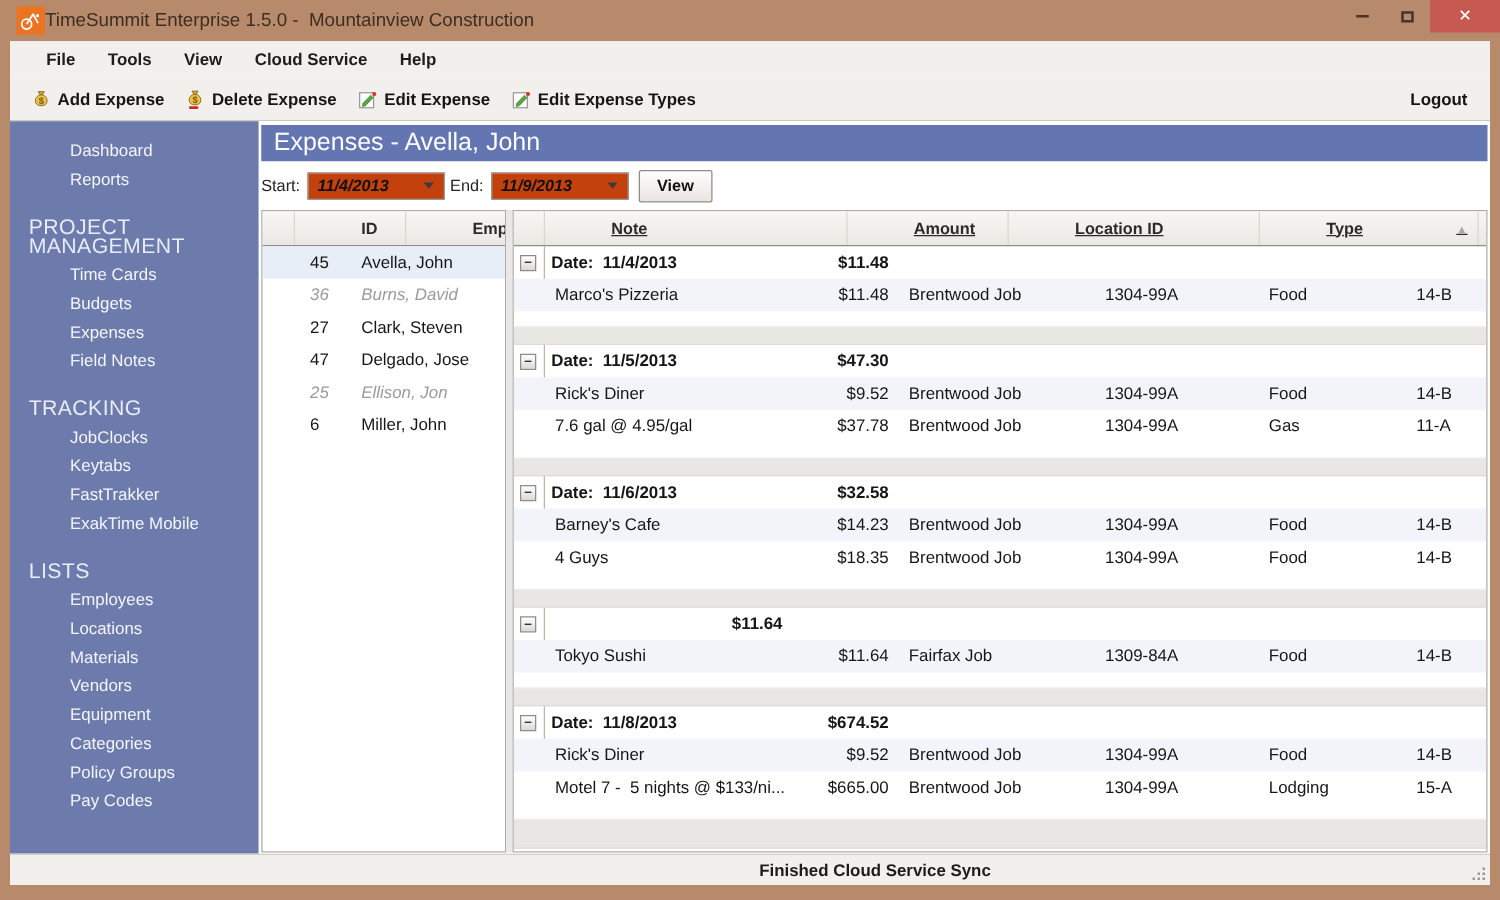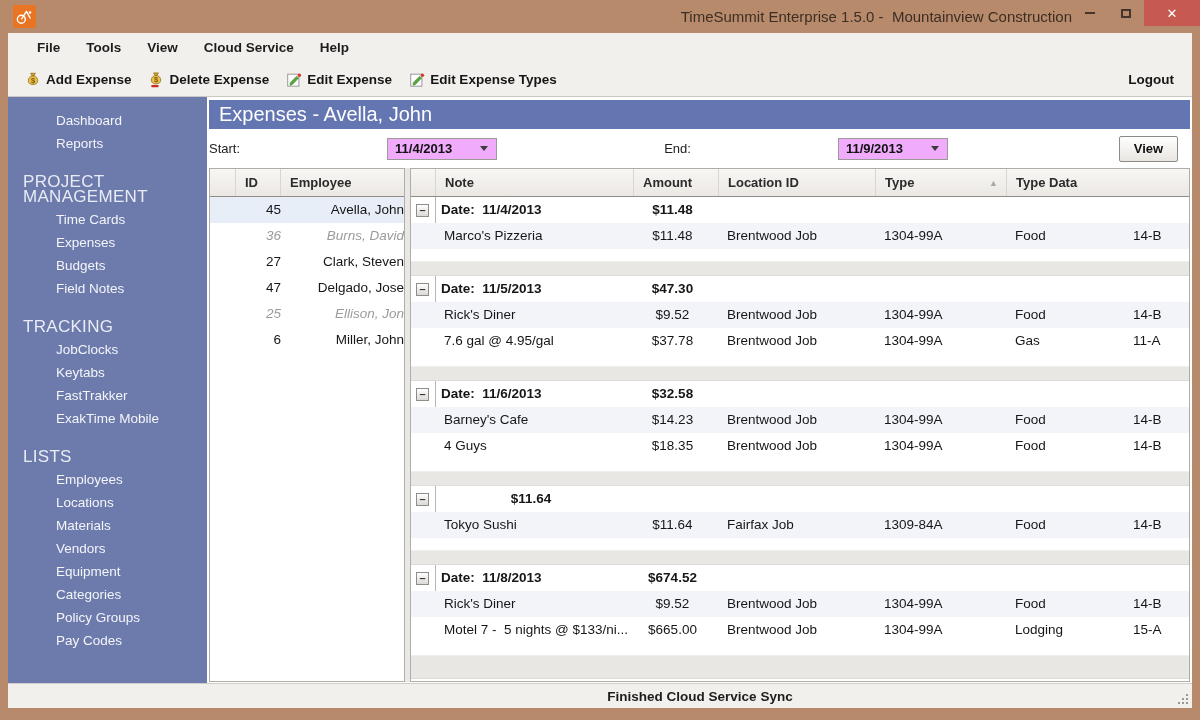--- a/index.html
+++ b/index.html
@@ -7,21 +7,21 @@
     width:1200px;height:720px;position:relative;
     background:#b78a6b;
     font-family:"Liberation Sans","DejaVu Sans",sans-serif;
     -webkit-font-smoothing:antialiased;
   }
   
   .titlebar{height:33px;display:flex;align-items:stretch;}
   .app-icon{width:23px;height:23px;margin:5px 0 0 13px;background:#e87424;border-radius:2px;
     display:flex;align-items:center;justify-content:center;flex:0 0 auto;}
   .app-icon svg{display:block;}
-  .title{flex:1;color:#3d2e23;font-size:15px;text-align:right;line-height:33px;white-space:pre;
+  .title{flex:1;color:#3d2e23;font-size:15px;text-align:left;line-height:33px;white-space:pre;
     overflow:hidden;}
   .win-controls{display:flex;align-items:flex-start;flex:0 0 auto;}
   .win-btn{width:36px;height:26px;display:flex;align-items:center;justify-content:center;cursor:default;}
   .win-btn .min-glyph{width:10px;height:2px;background:#46332a;display:block;}
   .win-btn .max-glyph{width:10px;height:9px;border:2px solid #46332a;display:block;box-sizing:border-box;}
   .win-btn.close{width:56px;background:#c75a50;color:#fff;font-size:13px;font-weight:bold;}
   
   .frame{position:absolute;left:8px;right:8px;top:33px;bottom:12px;background:#fff;
     display:flex;flex-direction:column;}
   
@@ -37,59 +37,59 @@
   
   .appbody{flex:1;display:flex;min-height:0;}
   
   .sidebar{width:199px;flex:0 0 auto;background:#6c7aac;color:#f3f4f8;padding-top:12px;box-sizing:border-box;overflow:hidden;}
   .side-item{padding:4px 0 4px 48px;font-size:13.5px;line-height:15px;color:#f4f5f9;}
   .side-header{margin-top:15px;padding:4px 0 4px 15px;font-size:17px;line-height:15px;color:#e9ecf4;letter-spacing:.3px;}
   
   .main{flex:1;background:#fff;display:flex;flex-direction:column;min-width:0;padding:0 2px;}
   .page-header{height:29px;margin-top:3px;background:#6476b2;color:#fdfdfe;font-size:20px;
     line-height:29px;padding-left:10px;flex:0 0 auto;}
-  .filter-row{height:39px;display:flex;align-items:center;justify-content:space-between;
+  .filter-row{height:39px;display:flex;align-items:center;justify-content:flex-start;
     padding-right:12px;flex:0 0 auto;font-size:13px;color:#222;}
   .filter-label{margin-right:6px;}
-  .combo{width:110px;height:22px;border:1px solid #9c9a96;background:#f0abfc;display:flex;
-    align-items:center;box-sizing:border-box;margin-right:26px;}
+  .combo{width:110px;height:22px;border:1px solid #9c9a96;background:#c2410c;display:flex;
+    align-items:center;box-sizing:border-box;margin-right:4px;font-style:italic;}
   .combo .combo-value{flex:1;padding-left:7px;font-size:13px;font-weight:600;color:#111;}
   .combo .combo-arrow{width:0;height:0;border-left:4px solid transparent;border-right:4px solid transparent;
     border-top:5px solid #3c3c3c;margin-right:8px;}
   .view-btn{width:57px;height:24px;border:1px solid #8e8b86;border-radius:2px;
     background:linear-gradient(#fefefe,#e9e6e1);font-size:13px;font-weight:600;color:#111;
     display:flex;align-items:center;justify-content:center;margin-left:4px;}
   
   .grids{flex:1;display:flex;min-height:0;padding-bottom:1px;}
   .grid{border:1px solid #b0ada9;background:#fff;box-sizing:border-box;overflow:hidden;}
   .grid-left{width:196px;flex:0 0 auto;}
   .grid-gap{width:5px;flex:0 0 auto;background:#eae8e5;}
   .grid-right{flex:1;min-width:0;}
   .grid-header{display:grid;height:27px;background:linear-gradient(#f8f6f3,#ebe8e4);
-    border-bottom:1px solid #8f8d89;font-weight:bold;font-size:13px;color:#2b2b2b;}
+    border-bottom:1px solid #8f8d89;font-weight:bold;font-size:13px;color:#2b2b2b;gap:44px;}
   .grid-left .grid-header{grid-template-columns:26px 45px 1fr;}
-  .grid-right .grid-header{grid-template-columns:25px 198px 85px 157px 131px 118px 1fr;}
+  .grid-right .grid-header{grid-template-columns:25px 198px 85px 157px 131px 118px 1fr;text-decoration:underline;}
   .grid-header .cell{line-height:26px;padding-left:9px;border-right:1px solid #d9d6d2;
     box-sizing:border-box;white-space:pre;overflow:hidden;display:flex;align-items:center;}
   .grid-header .cell:last-child{border-right:none;}
   .grid-header .cell.ind{padding-left:0;}
   .sort-arrow{margin-left:auto;margin-right:8px;font-size:9px;color:#a9a6aa;font-weight:normal;}
   
   .emp-row{display:grid;grid-template-columns:26px 45px 1fr;height:26px;font-size:13.5px;color:#161616;}
-  .emp-row .cell{line-height:26px;white-space:pre;overflow:hidden;text-align:right;}
+  .emp-row .cell{line-height:26px;white-space:pre;overflow:hidden;}
   .emp-row .cell.id{padding-left:12px;}
   .emp-row .cell:last-child{padding-left:8px;}
   .emp-row.selected{background:#e8eef8;}
   .emp-row.inactive{color:#9b9b9b;font-style:italic;}
   
   .x-row{display:grid;grid-template-columns:25px 198px 85px 157px 131px 118px 1fr;height:26px;
     font-size:13.5px;color:#161616;}
   .x-row .cell{line-height:26px;padding-left:8px;white-space:pre;overflow:hidden;box-sizing:border-box;}
   .x-row .cell.ind{padding-left:0;display:flex;align-items:center;}
-  .x-row .cell.amount{text-align:center;padding-right:8px;padding-left:0;}
+  .x-row .cell.amount{text-align:right;padding-right:8px;padding-left:0;}
   .x-row.group-row{font-weight:bold;}
   .x-row.group-row .cell.gind{border-right:1px solid #b9b6b2;}
   .x-row.group-row .date-label{padding-left:5px;}
   .x-row.detail.stripe{background:#f2f4f9;}
   .collapse-btn{width:13px;height:13px;margin-left:5px;border:1px solid #8f8d89;
     background:linear-gradient(#ffffff,#dcd9d5);font-size:11px;line-height:10px;text-align:center;
     color:#333;box-sizing:border-box;display:block;}
   .x-spacer{height:12px;}
   .x-band{height:13px;background:#e9e7e4;border-top:1px solid #f1efec;border-bottom:1px solid #dedbd7;}
   .x-band.last{height:22px;}
@@ -183,22 +183,22 @@
     <div class="logout">Logout</div>
   </div>
 
   <div class="appbody">
 
     <div class="sidebar">
         <div class="side-item">Dashboard</div>
         <div class="side-item">Reports</div>
         <div class="side-header">PROJECT MANAGEMENT</div>
         <div class="side-item">Time Cards</div>
+        <div class="side-item">Budgets</div>
         <div class="side-item">Expenses</div>
-        <div class="side-item">Budgets</div>
         <div class="side-item">Field Notes</div>
         <div class="side-header">TRACKING</div>
         <div class="side-item">JobClocks</div>
         <div class="side-item">Keytabs</div>
         <div class="side-item">FastTrakker</div>
         <div class="side-item">ExakTime Mobile</div>
         <div class="side-header">LISTS</div>
         <div class="side-item">Employees</div>
         <div class="side-item">Locations</div>
         <div class="side-item">Materials</div>

